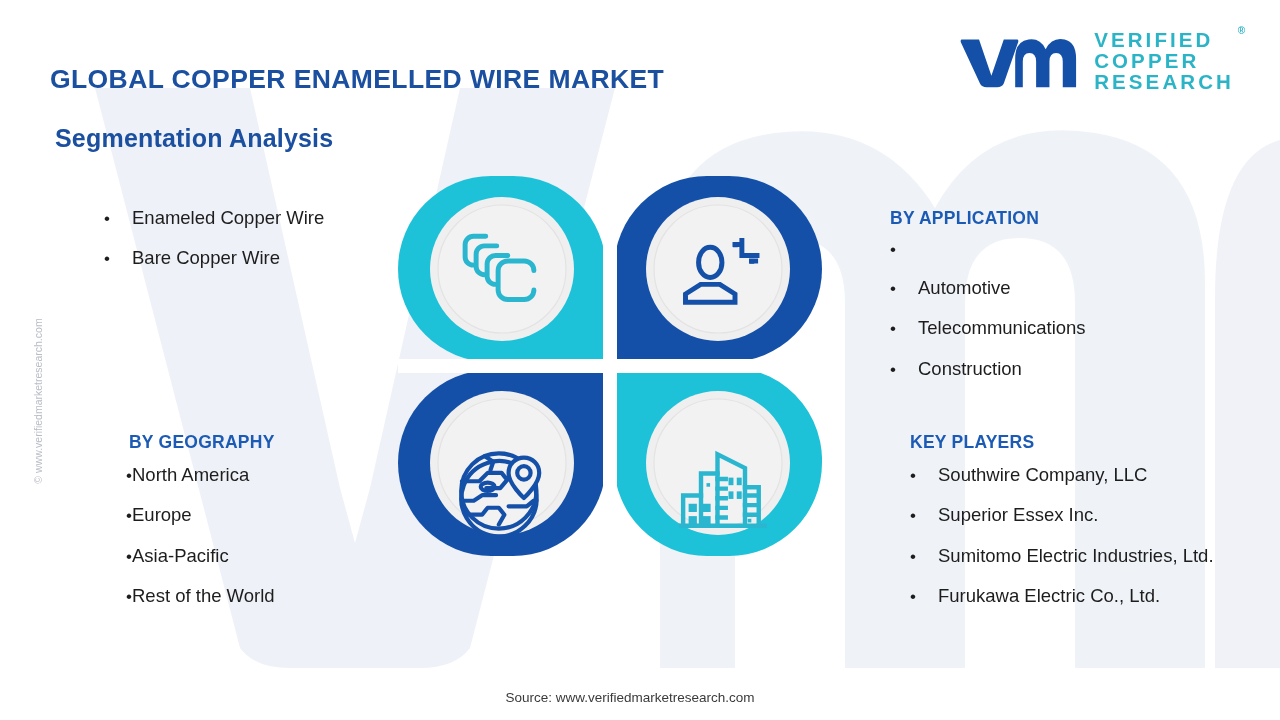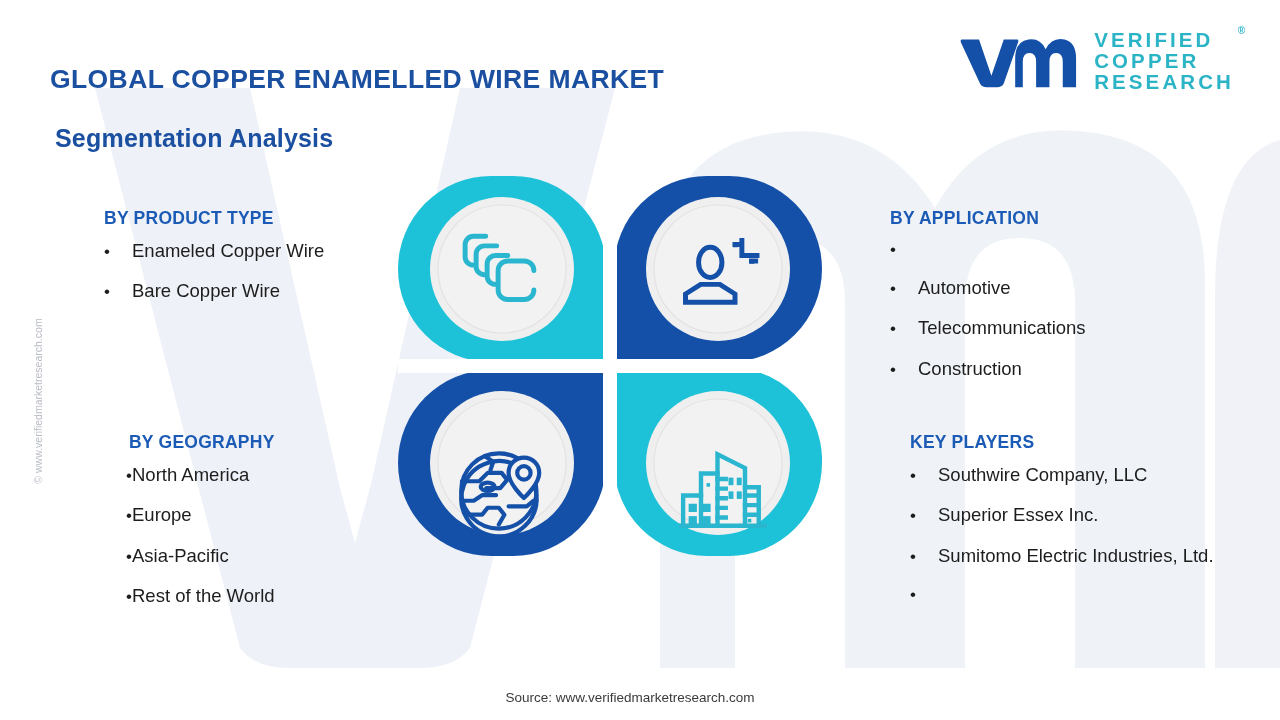--- a/index.html
+++ b/index.html
@@ -137,21 +137,20 @@
         <span class="logo-reg">®</span>
       </div>
     </div>
   </div>
 
   <div class="subtitle">Segmentation Analysis</div>
 
   <div class="side-watermark">© www.verifiedmarketresearch.com</div>
 
   <div class="seg-block" id="block-product">
-    <div class="seg-title">BY PRODUCT TYPE</div>
     <ul class="seg-list">
       <li>
         <span class="bullet">•</span>
         <span>Enameled Copper Wire</span>
       </li>
       <li>
         <span class="bullet">•</span>
         <span>Bare Copper Wire</span>
       </li>
     </ul>
@@ -210,20 +209,21 @@
       <li>
         <span class="bullet">•</span>
         <span>Superior Essex Inc.</span>
       </li>
       <li>
         <span class="bullet">•</span>
         <span>Sumitomo Electric Industries, Ltd.</span>
       </li>
       <li>
         <span class="bullet">•</span>
+        <span>Furukawa Electric Co., Ltd.</span>
       </li>
     </ul>
   </div>
 
   <div class="flower">
 
     <div class="petal" id="petal-tl">
       <svg viewBox="0 0 208 186" xmlns="http://www.w3.org/2000/svg" aria-hidden="true">
         <path d="M93 0 A93 93 0 0 0 0 93 L0 93 A93 93 0 0 0 93 186 L208 186 L208 93 A93 93 0 0 0 115 0 Z" fill="#1ec2d8" transform="translate(0,0)"></path>
         <path d="M208 93 A93 93 0 0 1 115 186 L208 186 Z" fill="#1ec2d8"></path>

